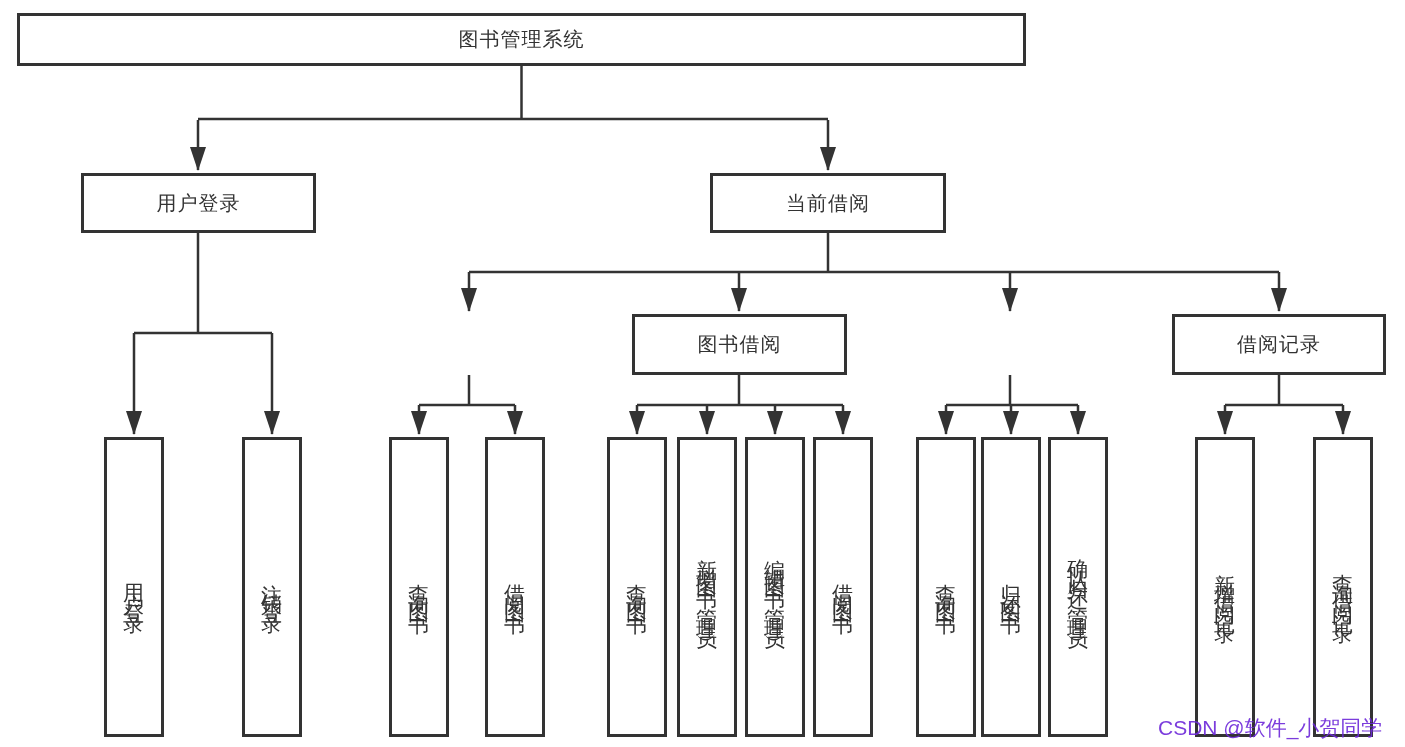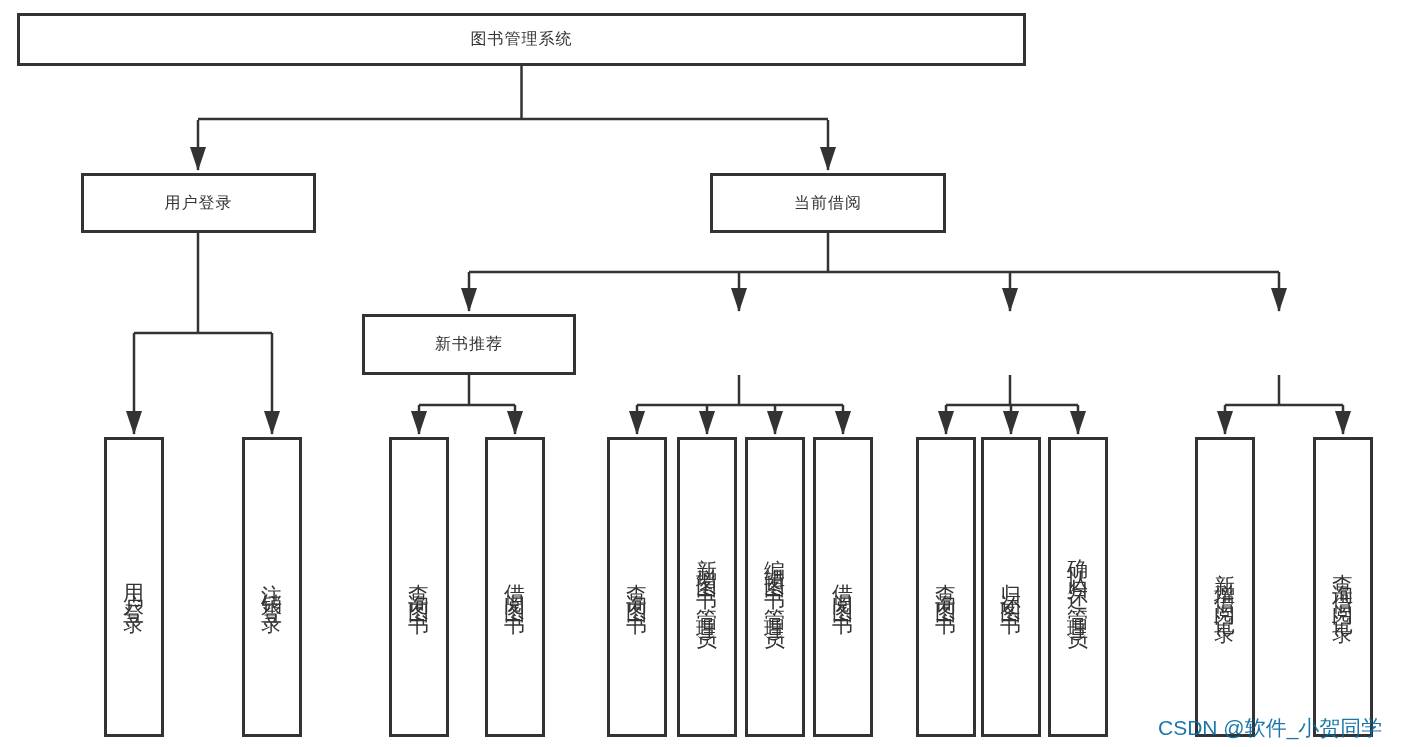--- a/index.html
+++ b/index.html
@@ -26,40 +26,40 @@
     box-sizing: border-box;
     border: 3px solid #333333;
     background: #ffffff;
     color: #333333;
     display: flex;
     align-items: center;
     justify-content: center;
     text-align: center;
   }
   .hlabel {
-    font-size: 16px;
+    font-size: 20px;
     letter-spacing: 1px;
   }
   .vlabel {
     writing-mode: vertical-rl;
     font-size: 21px;
     letter-spacing: 10px;
     line-height: 1;
   }
   .leaf {
     top: 437px;
     width: 60px;
     height: 300px;
   }
   .watermark {
     position: absolute;
     left: 1158px;
     top: 714px;
     font-size: 21px;
-    color: #0369a1;
+    color: #6d28d9;
     opacity: 0.9;
     white-space: nowrap;
     z-index: 5;
   }
 </style>
 </head>
 <body>
 
 <div class="canvas">
 
@@ -109,21 +109,22 @@
     <path d="M1225 405 H1343" stroke="#333333" stroke-width="2.5" fill="none"></path>
     <path d="M1225 405 V434" stroke="#333333" stroke-width="2.5" fill="none" marker-end="url(#arrow)"></path>
     <path d="M1343 405 V434" stroke="#333333" stroke-width="2.5" fill="none" marker-end="url(#arrow)"></path>
   </svg>
 
   <div class="box hlabel" style="left:17px; top:13px; width:1009px; height:53px;">图书管理系统</div>
 
   <div class="box hlabel" style="left:81px; top:173px; width:235px; height:60px;">用户登录</div>
   <div class="box hlabel" style="left:710px; top:173px; width:236px; height:60px;">当前借阅</div>
 
-  <div class="box hlabel" style="left:362px; top:314px; width:214px; height:61px;">新书推荐</div>
+  <div class="box hlabel" style="left:632px; top:314px; width:215px; height:61px;">图书借阅</div>
+  <div class="box hlabel" style="left:1172px; top:314px; width:214px; height:61px;">借阅记录</div>
 
   <div class="box vlabel leaf" style="left:104px;">用户登录</div>
   <div class="box vlabel leaf" style="left:242px;">注销登录</div>
 
   <div class="box vlabel leaf" style="left:389px;">查询图书</div>
   <div class="box vlabel leaf" style="left:485px;">借阅图书</div>
 
   <div class="box vlabel leaf" style="left:607px;">查询图书</div>
   <div class="box vlabel leaf" style="left:677px;">新增图书（管理员）</div>
   <div class="box vlabel leaf" style="left:745px;">编辑图书（管理员）</div>

